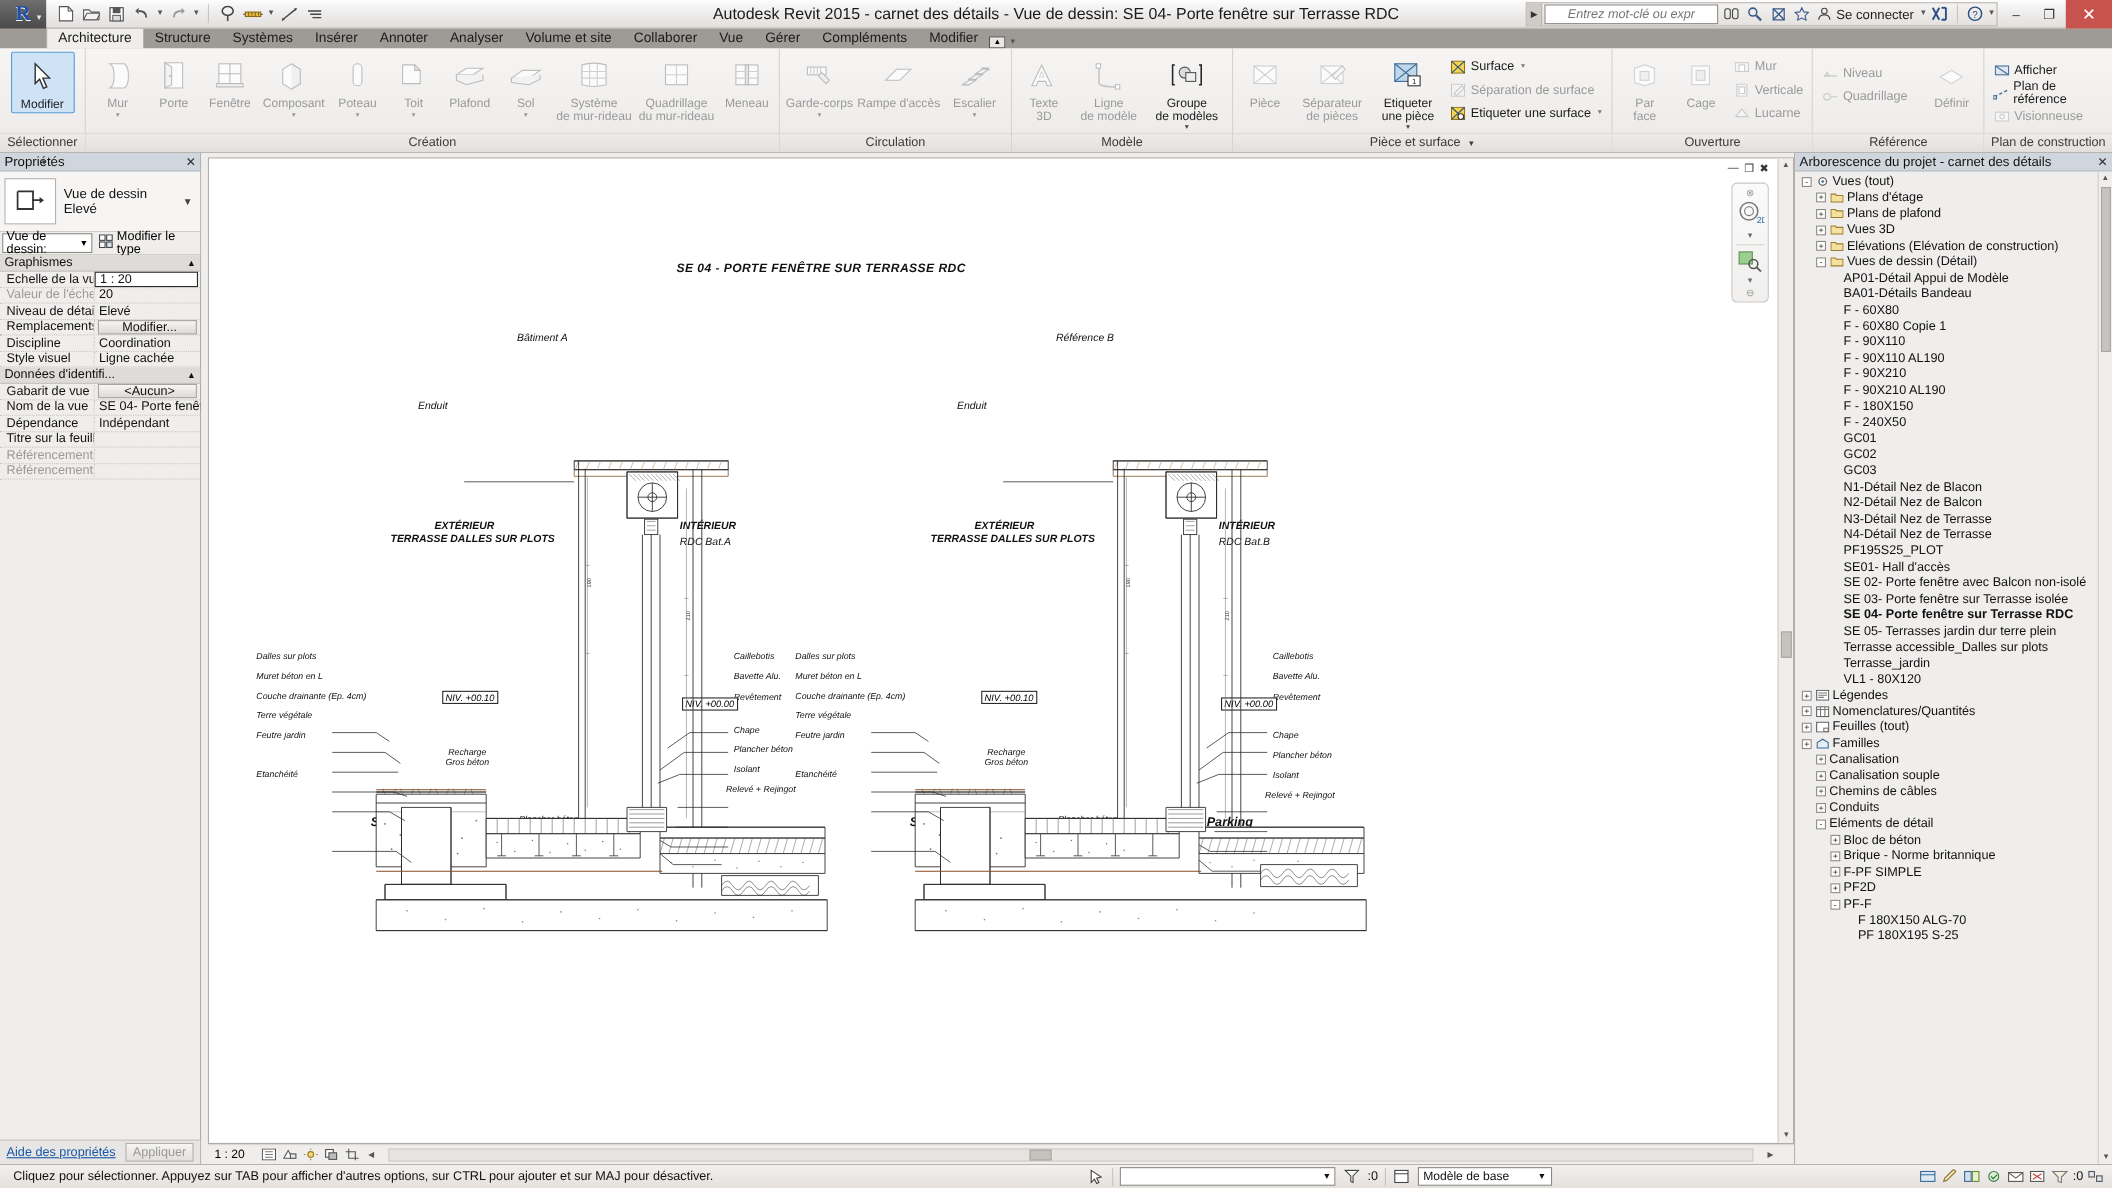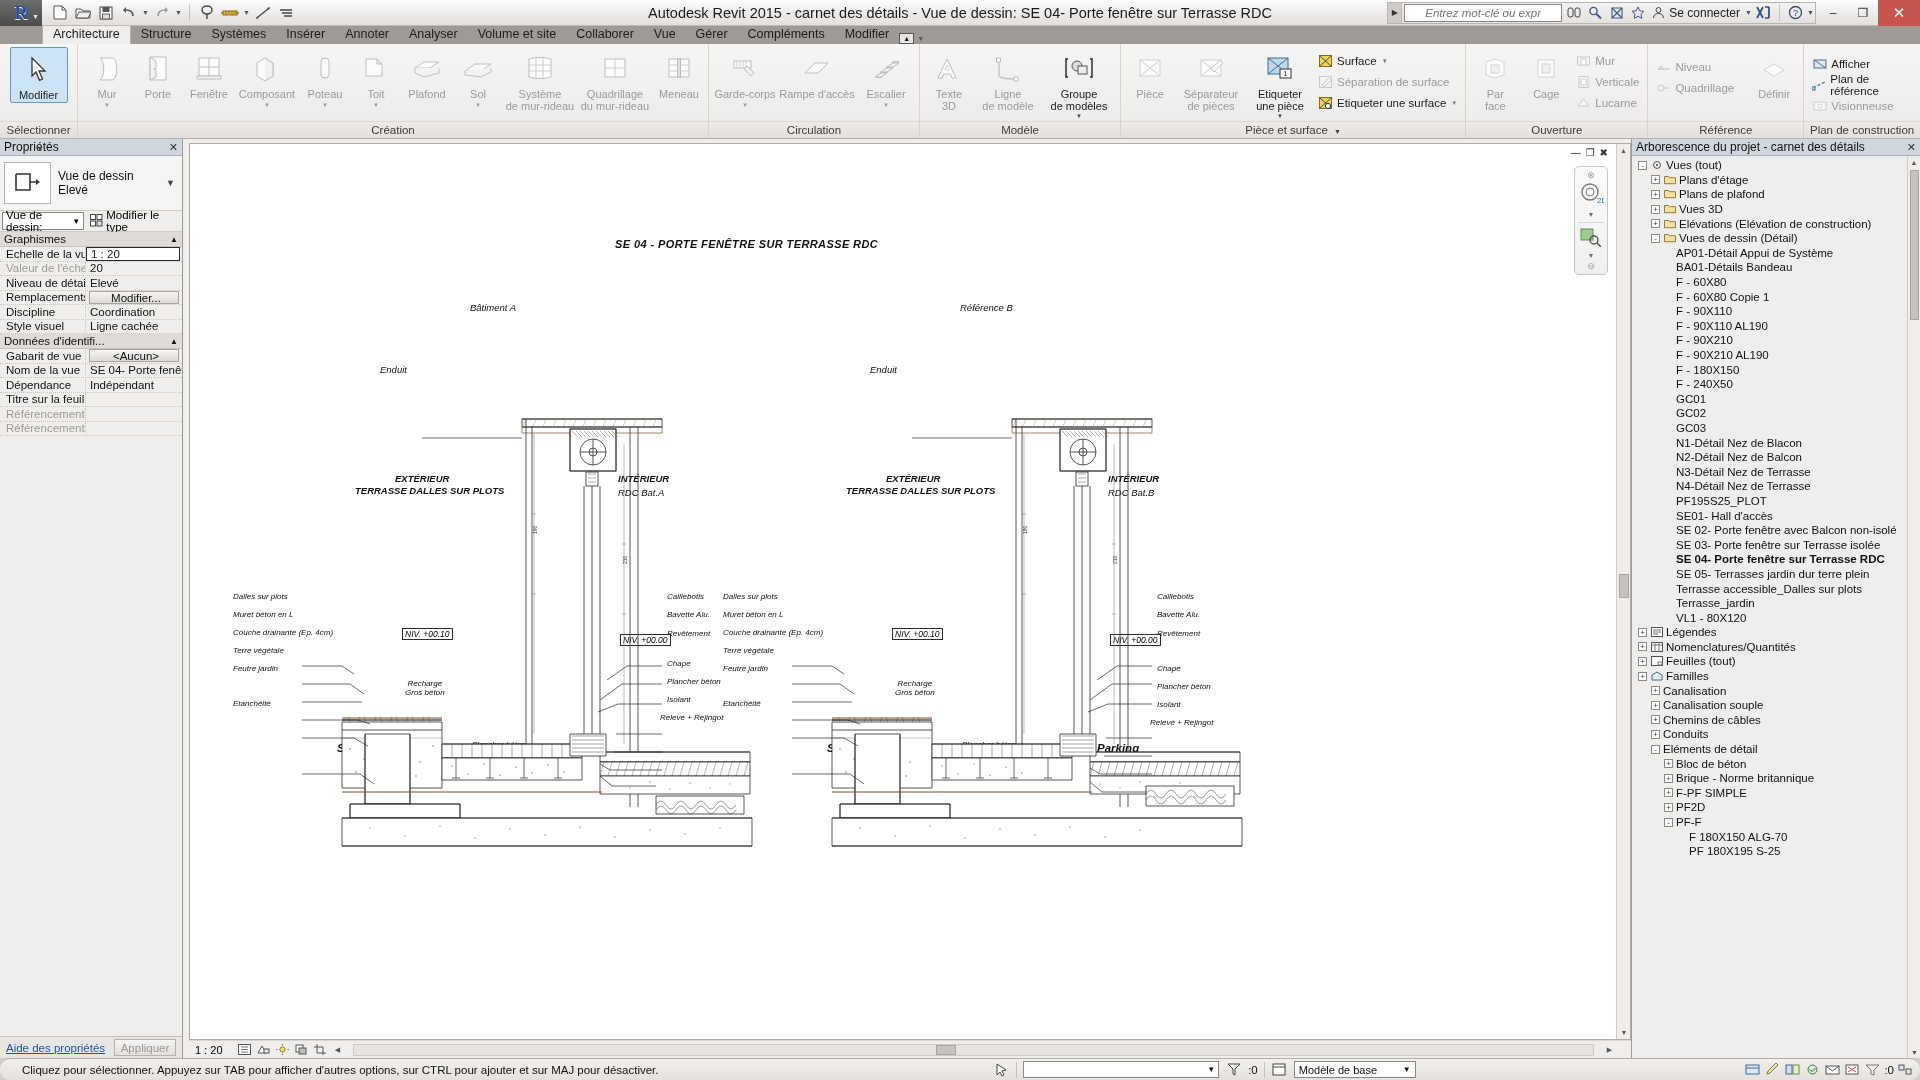--- a/index.html
+++ b/index.html
@@ -210,21 +210,21 @@
   .tnode .expspace{width:9px;margin-right:3px;flex:0 0 9px;}
   .tnode .ti{width:13px;height:11px;margin-right:3px;display:flex;align-items:center;justify-content:center;flex:0 0 13px;}
   .tnode.sel-bold{font-weight:bold;}
   .bscroll{width:13px;background:#f0eeec;border-left:1px solid #cfccc8;position:absolute;right:0;top:0;bottom:0;}
   .bscroll .up,.bscroll .dn{height:12px;display:flex;align-items:center;justify-content:center;font-size:7px;color:#555;}
   .bscroll .tb{position:absolute;top:14px;left:2px;width:9px;height:150px;background:#c6c3bf;border:1px solid #a9a6a2;}
 
   
   #status{
     height:22px;background:linear-gradient(#f3f1ef,#e3e0dd);border-top:1px solid #b3b0ac;
-    display:flex;align-items:center;font-size:11.5px;color:#111;padding-left:22px;gap:6px;border-radius:10px;
+    display:flex;align-items:center;font-size:11.5px;color:#111;padding-left:12px;gap:6px;
   }
   .stsep{width:1px;height:16px;background:#c6c3bf;}
   .stsel{
     width:196px;height:17px;background:#fff;border:1px solid #8d8a86;display:flex;align-items:center;
     padding:0 3px;font-size:11px;
   }
   .stsel .cv{margin-left:auto;font-size:8px;}
   .stbox{
     height:17px;background:#fff;border:1px solid #8d8a86;display:flex;align-items:center;
     padding:0 4px;font-size:11px;
@@ -1332,21 +1332,21 @@
           <span class="exp">-</span>
           <span class="ti">
             <svg width="12" height="10" viewBox="0 0 12 10">
               <path d="M0.5 1.5h4l1 1.2h6v6H0.5z" fill="#f4e1a0" stroke="#9a7a2c"></path>
             </svg>
           </span>
           <span>Vues de dessin (Détail)</span>
         </div>
         <div class="tnode" style="padding-left: 32px;">
           <span class="expspace"></span>
-          <span>AP01-Détail Appui de Système</span>
+          <span>AP01-Détail Appui de Modèle</span>
         </div>
         <div class="tnode" style="padding-left: 32px;">
           <span class="expspace"></span>
           <span>BA01-Détails Bandeau</span>
         </div>
         <div class="tnode" style="padding-left: 32px;">
           <span class="expspace"></span>
           <span>F - 60X80</span>
         </div>
         <div class="tnode" style="padding-left: 32px;">

